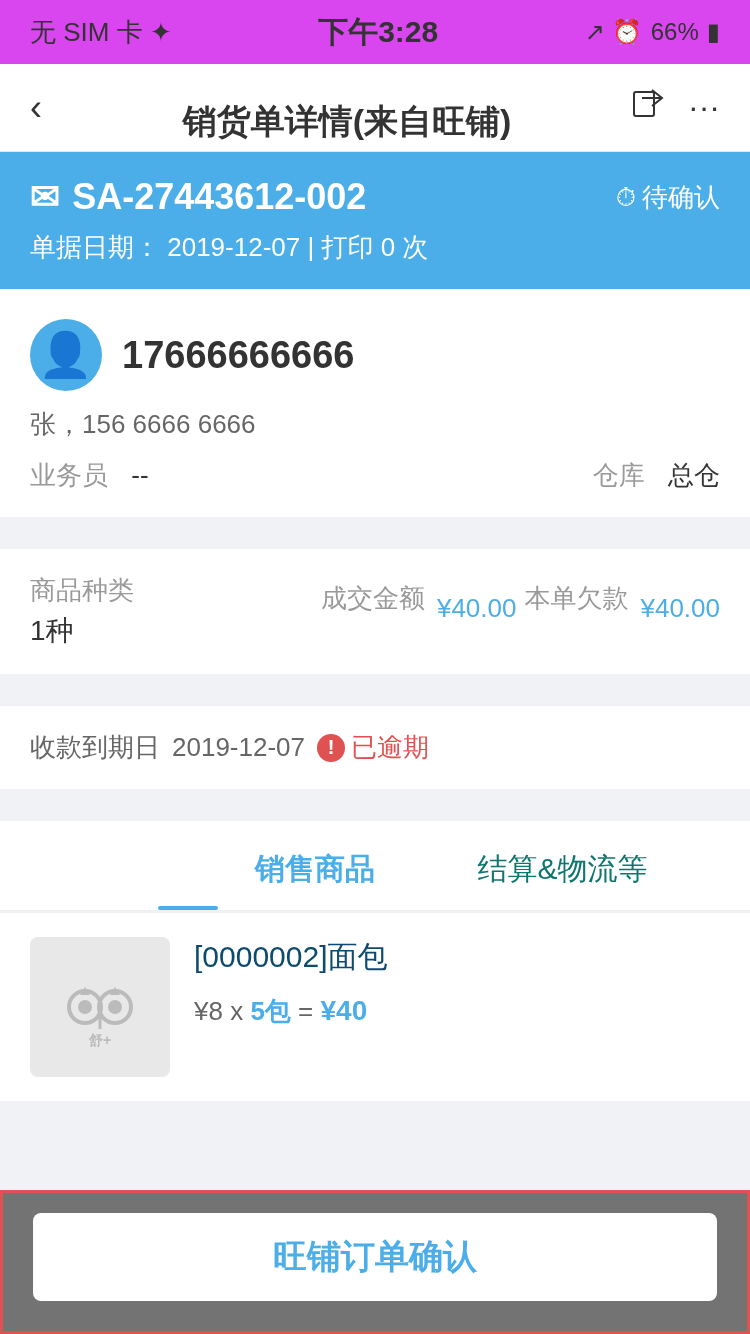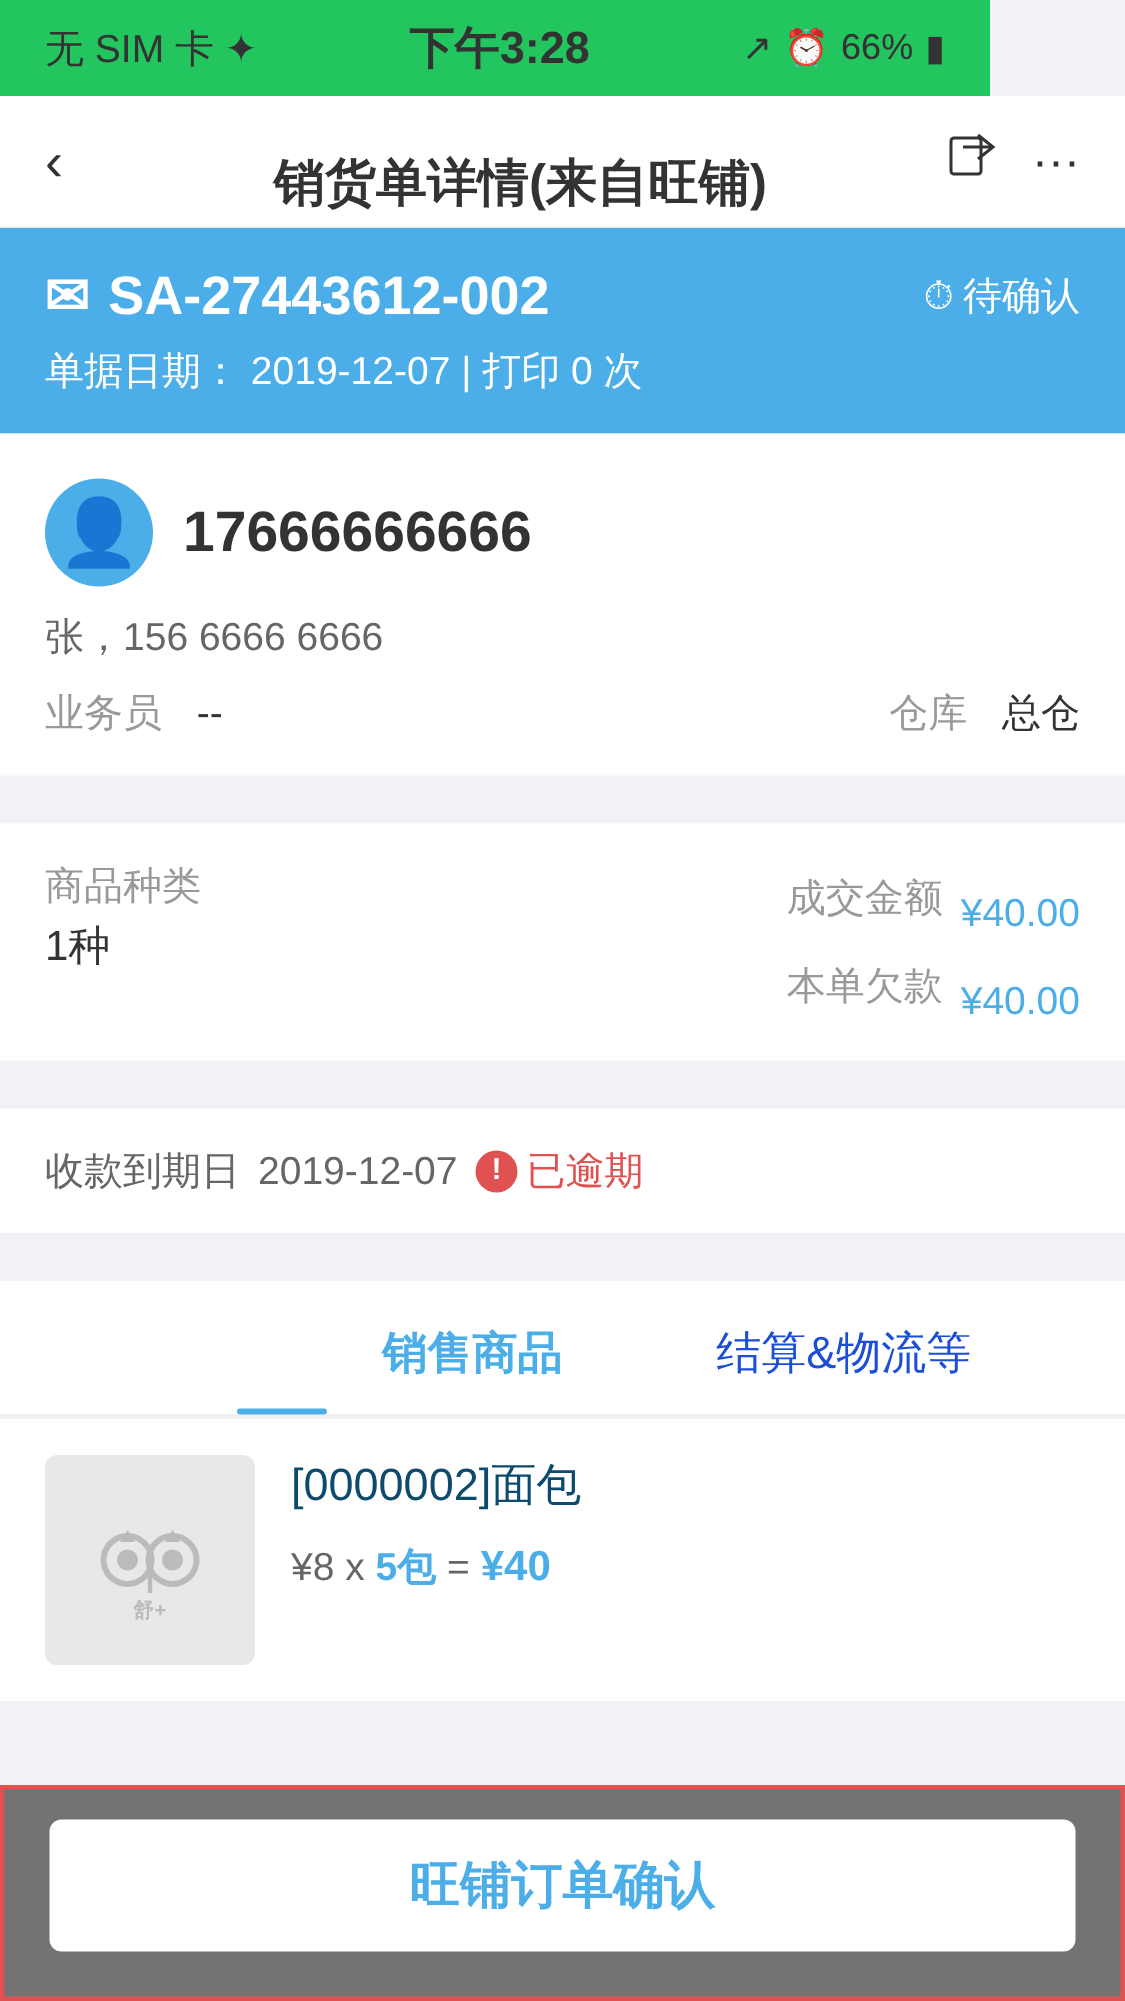--- a/index.html
+++ b/index.html
@@ -8,23 +8,23 @@
       width: 750px;
       min-height: 1334px;
       font-family: -apple-system, "PingFang SC", "Helvetica Neue", Arial, sans-serif;
       background: #f0f2f5;
       font-size: 28px;
       color: #333;
     }
 
     
     .status-bar {
-      width: 660px;
+      width: 750px;
       height: 64px;
-      background: #22c55e;
+      background: #d946ef;
       display: flex;
       align-items: center;
       justify-content: space-between;
       padding: 0 30px;
       font-size: 26px;
       font-weight: 500;
     }
     .status-left { display: flex; align-items: center; gap: 10px; }
     .status-center { font-size: 30px; font-weight: 600; }
     .status-right { display: flex; align-items: center; gap: 8px; font-size: 24px; }
@@ -139,21 +139,21 @@
     }
     .summary-row {
       display: flex;
       align-items: flex-start;
       justify-content: space-between;
     }
     .summary-left .label { font-size: 26px; color: #999; margin-bottom: 4px; }
     .summary-left .value { font-size: 28px; color: #333; }
     .summary-right {
       display: flex;
-      flex-direction: column;
+      flex-direction: row;
       align-items: flex-end;
       gap: 8px;
     }
     .summary-item {
       display: flex;
       align-items: center;
       gap: 12px;
       font-size: 26px;
     }
     .summary-item .item-label { color: #999; }
@@ -198,21 +198,21 @@
     .tabs-row {
       display: flex;
       align-items: center;
       border-bottom: 1px solid #eee;
     }
     .tab {
       flex: 1;
       text-align: center;
       padding: 28px 0 20px 0;
       font-size: 30px;
-      color: #1d4ed8;
+      color: #0f766e;
       cursor: pointer;
       position: relative;
     }
     .tab.active {
       color: #4baee8;
       font-weight: 600;
       text-align: right;
     }
     .tab.active::after {
       content: '';

